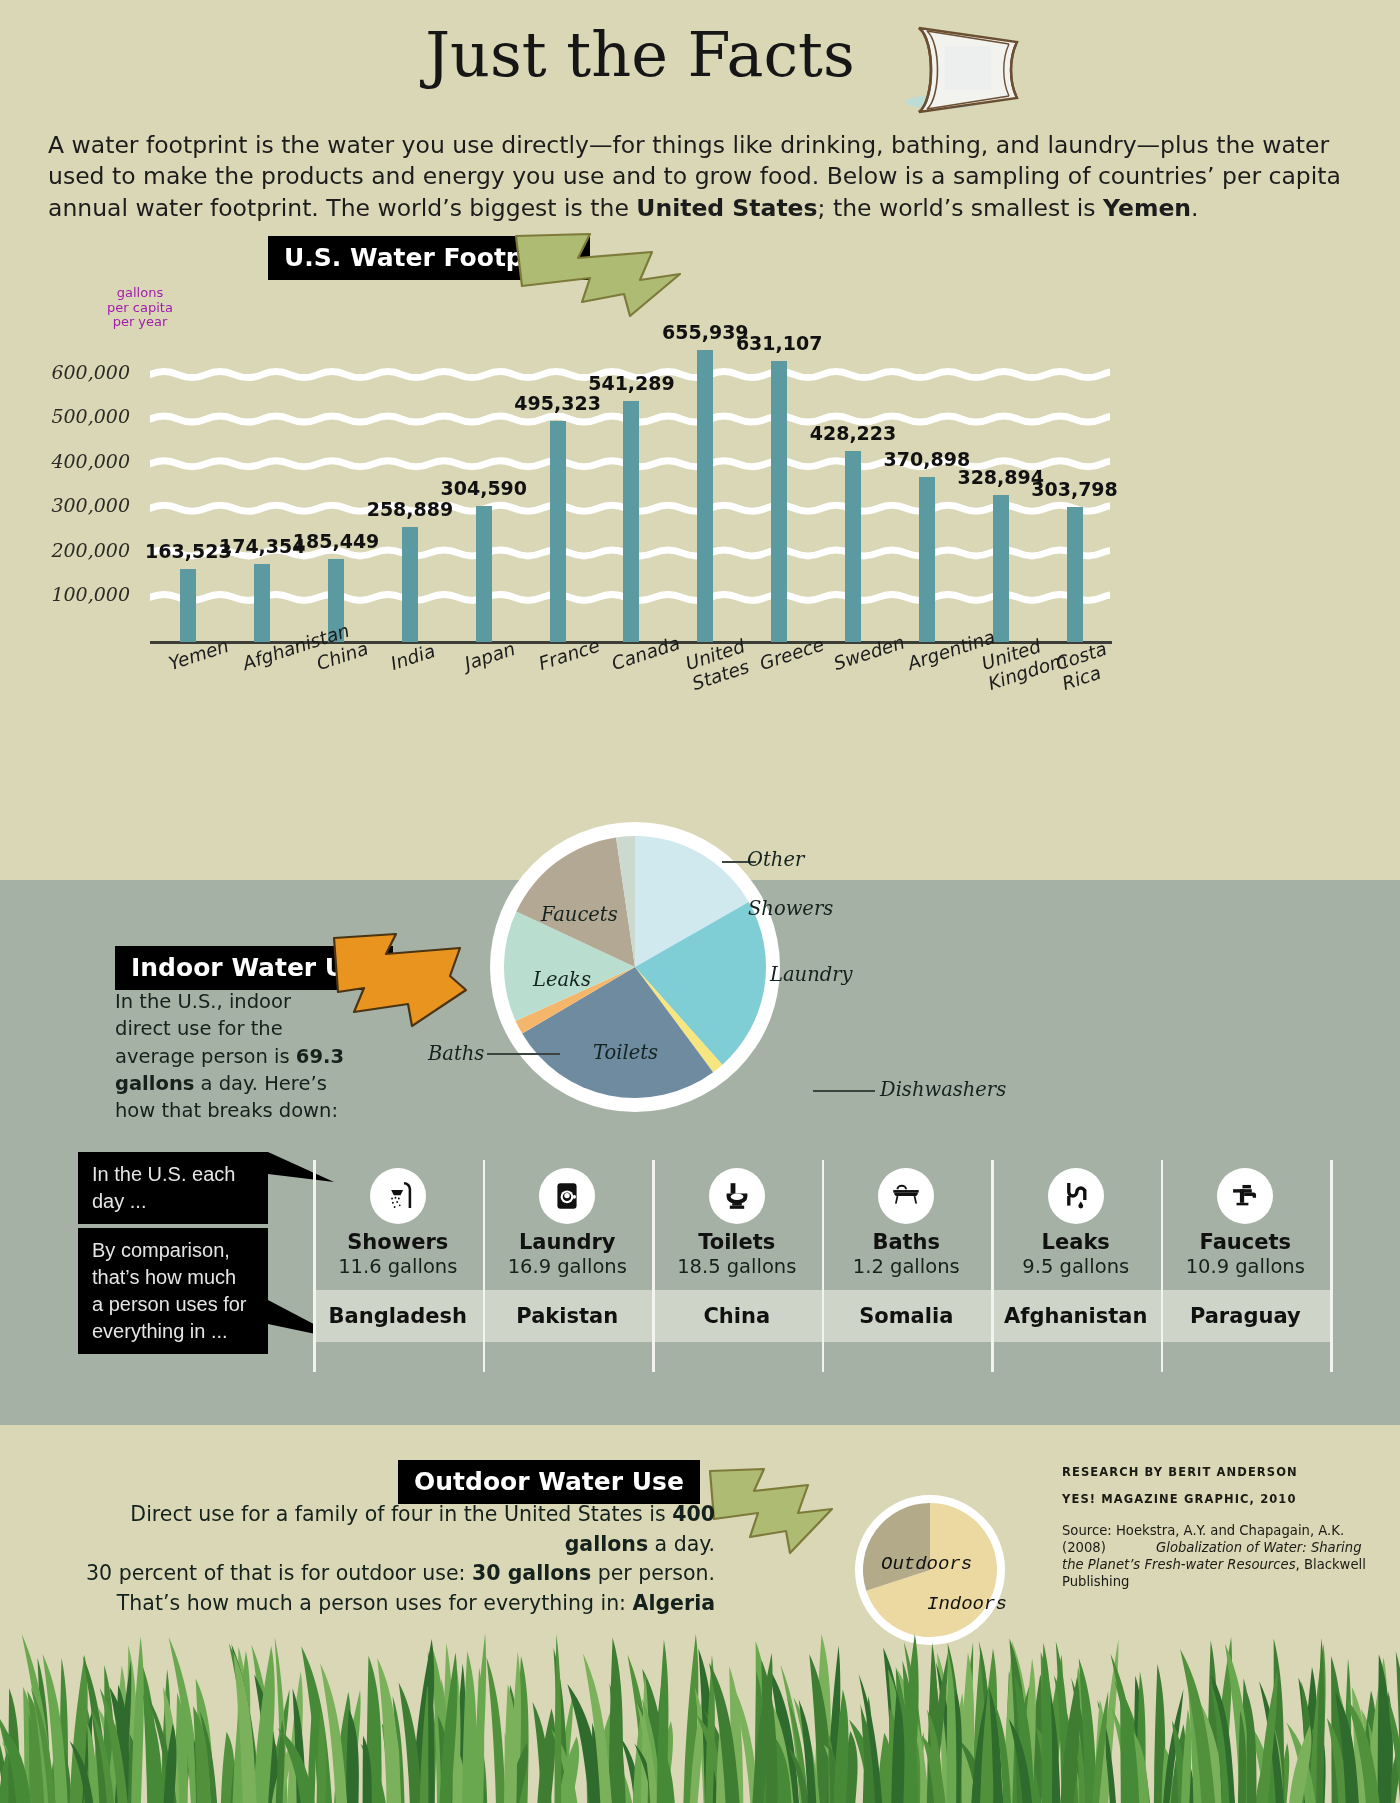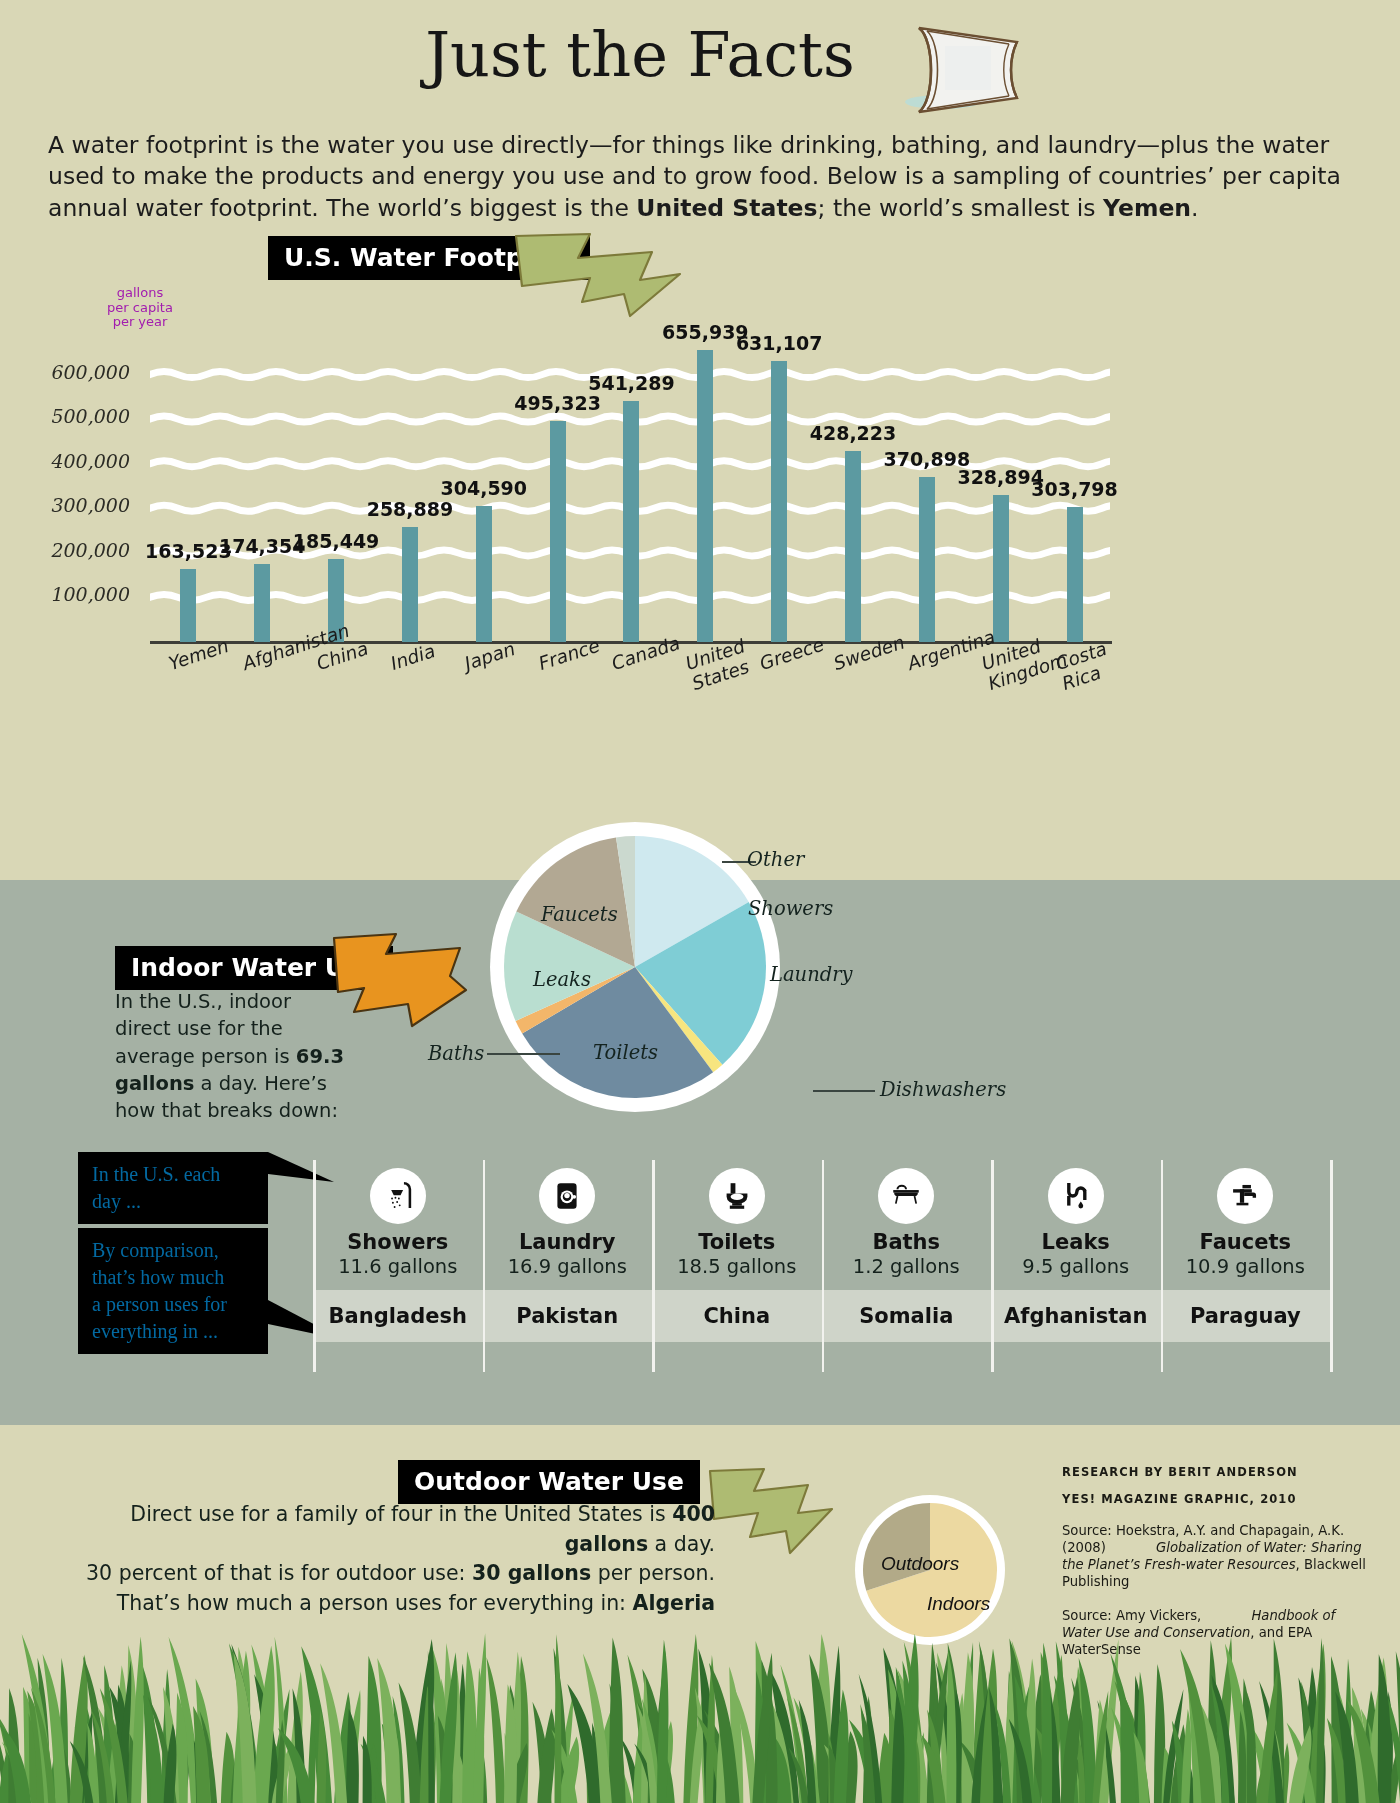--- a/index.html
+++ b/index.html
@@ -81,43 +81,43 @@
   .leader { position:absolute; height:1.6px; background:#3a4540; }
 
   
   .indoor-body {
     position:absolute; left:115px; top:988px; width:230px;
     font-family:"DejaVu Sans", sans-serif; font-size:19.5px; line-height:1.40; color:#14211c;
   }
   .indoor-body b{font-weight:700;}
 
   .callout {
-    position:absolute; background:#000; color:#0369a1;
-    font-family:Liberation Serif, serif; font-size:20px; line-height:1.35;
+    position:absolute; background:#000; color:#e5e5e5;
+    font-family:Liberation Sans, sans-serif; font-size:20px; line-height:1.35;
     padding:9px 14px;
   }
   .ico {
     width:56px; height:56px; border-radius:50%; background:#fff;
     margin:0 auto 6px auto; display:flex; align-items:center; justify-content:center;
   }
   .iconame { font-family:"DejaVu Sans", sans-serif; font-weight:700; font-size:21px; color:#111; }
   .icogal  { font-family:"DejaVu Sans", sans-serif; font-size:19.5px; color:#14211c; margin-top:1px;}
   .ctrystrip { position:absolute; left:313px; top:1290px; width:1017px; height:52px; background:#cfd4c9; }
   .ctrycell { position:absolute; top:1290px; height:60px; line-height:52px; text-align:center;
               font-family:"DejaVu Sans", sans-serif; font-weight:700; font-size:21px; color:#111; width:143px;}
 
   
   .outdoor-body {
     position:absolute; left:45px; top:1500px; width:670px; text-align:right;
     font-family:"DejaVu Sans", sans-serif; font-size:20.5px; line-height:1.45; color:#14211c;
   }
   .outdoor-body b{font-weight:700;}
   .pie2wrap { position:absolute; left:855px; top:1495px; width:150px; height:150px; }
   .pie2 { width:150px; height:150px; border-radius:50%; background:#fff; }
-  .pie2lbl { position:absolute; font-family:Liberation Sans, sans-serif; font-style:italic;
+  .pie2lbl { position:absolute; font-family:Liberation Mono, monospace; font-style:italic;
              font-size:19px; color:#111; white-space:nowrap; }
 
   .credits { position:absolute; left:1062px; top:1465px; width:310px; }
   .cred-caps {
     font-family:"DejaVu Sans", sans-serif; font-weight:700; font-size:11.5px;
     letter-spacing:1.1px; color:#1a1a14; margin-bottom:13px;
   }
   .cred-src {
     font-family:"DejaVu Sans", sans-serif; font-size:13.2px; line-height:1.30;
     color:#1a1a14; margin-top:16px;
@@ -429,21 +429,20 @@
         <path d="M75,75 L11.28,95.70 A67,67 0 0,1 75.00,8.00 Z" fill="#b2aa88"></path>
       </svg>
   </div>
   <div class="pie2lbl" style="left:881px; top:1553px;" data-name="pie2-label-outdoors">Outdoors</div>
   <div class="pie2lbl" style="left:927px; top:1593px;" data-name="pie2-label-indoors">Indoors</div>
 
   <div class="credits" data-name="credits-block">
     <div class="cred-caps" data-name="credit-research">RESEARCH BY BERIT ANDERSON</div>
     <div class="cred-caps" data-name="credit-magazine">YES! MAGAZINE GRAPHIC, 2010</div>
     <div class="cred-src" data-name="credit-source-1"><span data-name="src1a">Source: Hoekstra, A.Y. and Chapagain, A.K. (2008) </span><i data-name="src1i">Globalization of Water: Sharing the Planet’s Fresh-water Resources</i><span data-name="src1b">, Blackwell Publishing</span></div>
-    <div class="cred-src" data-name="credit-source-2"><span data-name="src2a">Source: Amy Vickers, </span><i data-name="src2i">Handbook of Water Use and Conservation</i><span data-name="src2b">, and EPA WaterSense</span></div>
   </div>
 
   <svg class="grass" viewBox="0 0 1400 183" preserveAspectRatio="none" id="grass" data-name="grass-decoration">
       <path d="M683.4,183 C685.9,98.43734667028177 692.1,47.69975467245084 695.8,13.9 C701.2,56.15602000542265 696.8,115.34987733622542 693.8,183 Z" fill="#52913c"></path>
       <path d="M366.5,183 C366.9,109.40920756101106 367.9,65.25473209761769 368.5,35.8 C382.6,72.6138113415166 381.9,124.12736604880885 381.4,183 Z" fill="#468a38"></path>
       <path d="M1043.0,183 C1046.7,108.90756533360461 1056.0,64.45210453376737 1061.5,34.8 C1065.9,71.8613480004069 1059.4,123.72605226688368 1054.8,183 Z" fill="#52913c"></path>
       <path d="M41.8,183 C40.9,110.3921237675902 38.7,66.82739802814433 37.5,37.8 C48.1,74.08818565138532 49.6,124.91369901407217 50.7,183 Z" fill="#3f7d33"></path>
       <path d="M652.6,183 C650.6,115.83107666314163 645.4,75.5297226610266 642.3,48.7 C661.4,82.24661499471244 665.0,129.2648613305133 667.6,183 Z" fill="#3f7d33"></path>
       <path d="M388.1,183 C386.9,143.2338454070193 383.7,119.37415265123087 381.8,103.5 C399.3,123.35076811052895 401.5,151.18707632561544 403.1,183 Z" fill="#468a38"></path>
       <path d="M317.8,183 C314.5,104.66610126810433 306.2,57.665762028966924 301.3,26.3 C322.1,65.49915190215648 327.9,120.33288101448346 332.0,183 Z" fill="#468a38"></path>

